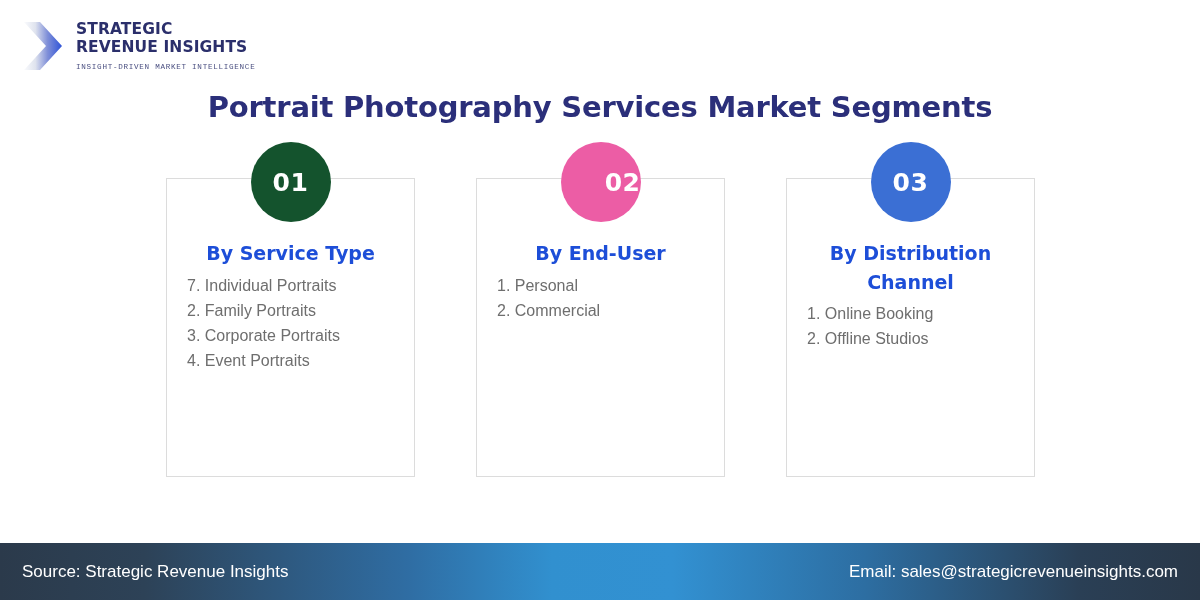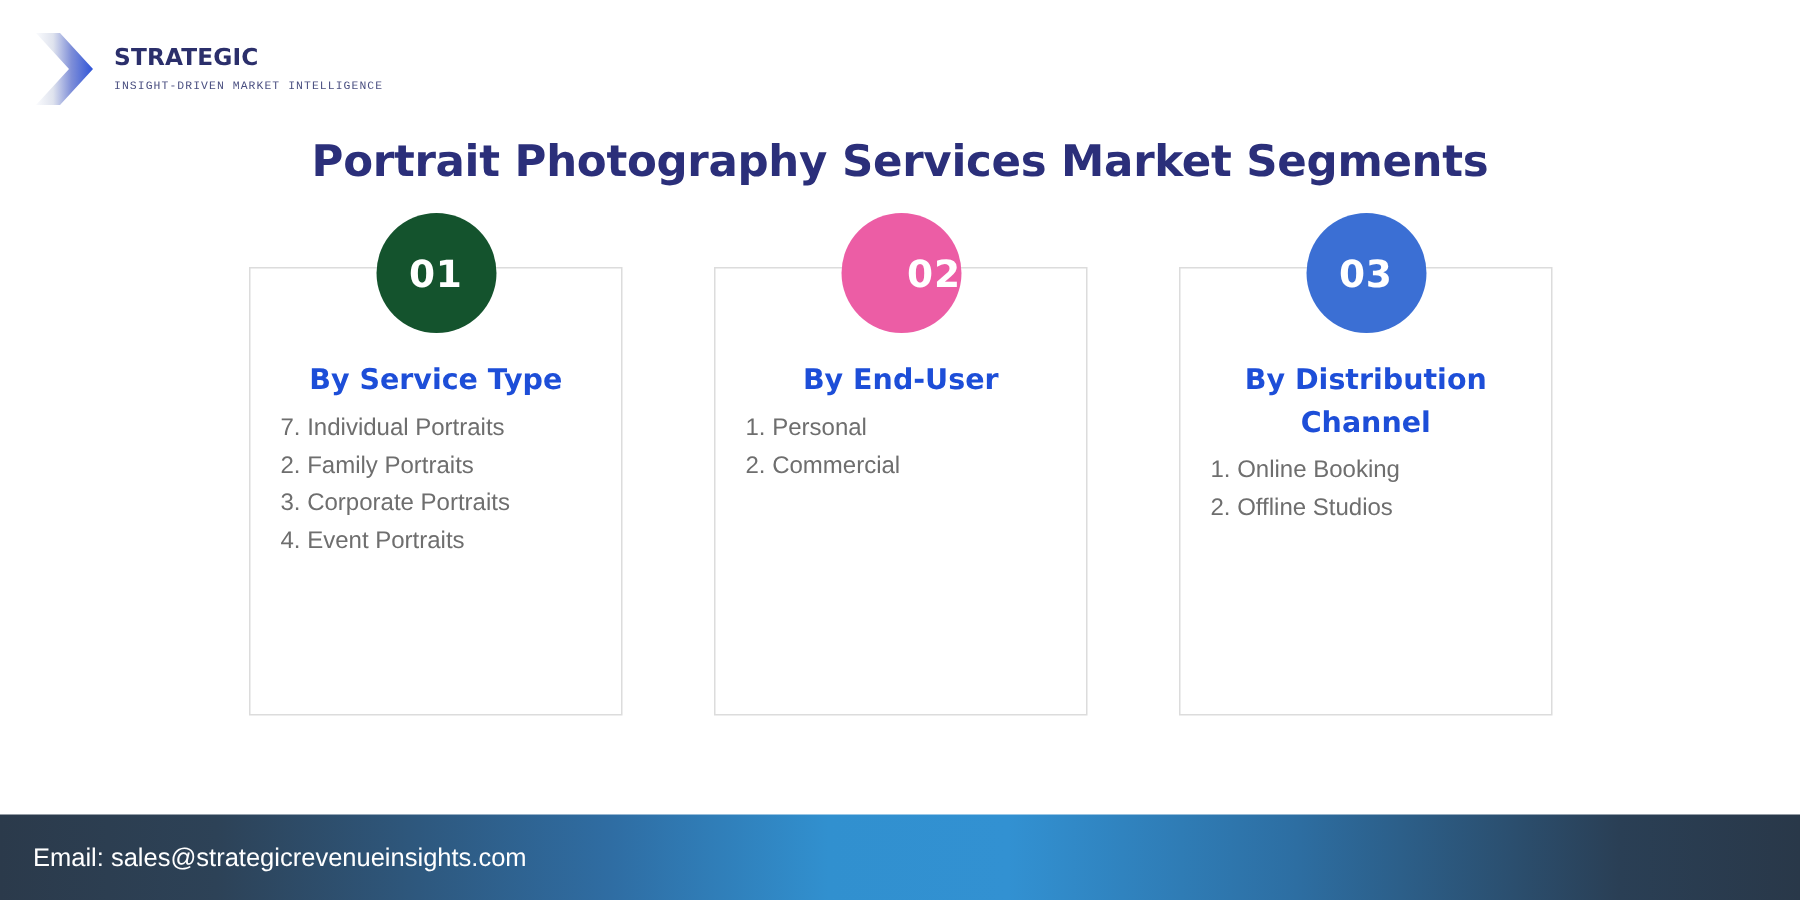--- a/index.html
+++ b/index.html
@@ -180,20 +180,21 @@
             <stop offset="30%" stop-color="#dfe3ee"></stop>
             <stop offset="62%" stop-color="#7f8fd8"></stop>
             <stop offset="100%" stop-color="#2f54d8"></stop>
           </linearGradient>
         </defs>
         <path d="M2 2 L24 26 L2 50 L18 50 L40 26 L18 2 Z" fill="url(#chevGrad)"></path>
       </svg>
     </span>
     <span class="logo-text">
       <span class="logo-name">STRATEGIC</span>
+      <span class="logo-name">REVENUE INSIGHTS</span>
       <span class="logo-tagline">INSIGHT-DRIVEN MARKET INTELLIGENCE</span>
     </span>
   </div>
 
   <div class="main-title">Portrait Photography Services Market Segments</div>
 
   <div class="cards-row">
 
     <div class="card">
       <div class="card-badge" style="background: #14532d;">
@@ -232,16 +233,17 @@
         <ul class="card-list">
           <li>1. Online Booking</li>
           <li>2. Offline Studios</li>
         </ul>
       </div>
     </div>
 
   </div>
 
   <div class="footer">
+    <span class="footer-text">Source: Strategic Revenue Insights</span>
     <span class="footer-text">Email: sales@strategicrevenueinsights.com</span>
   </div>
 
 </div>
 
 </body></html>

